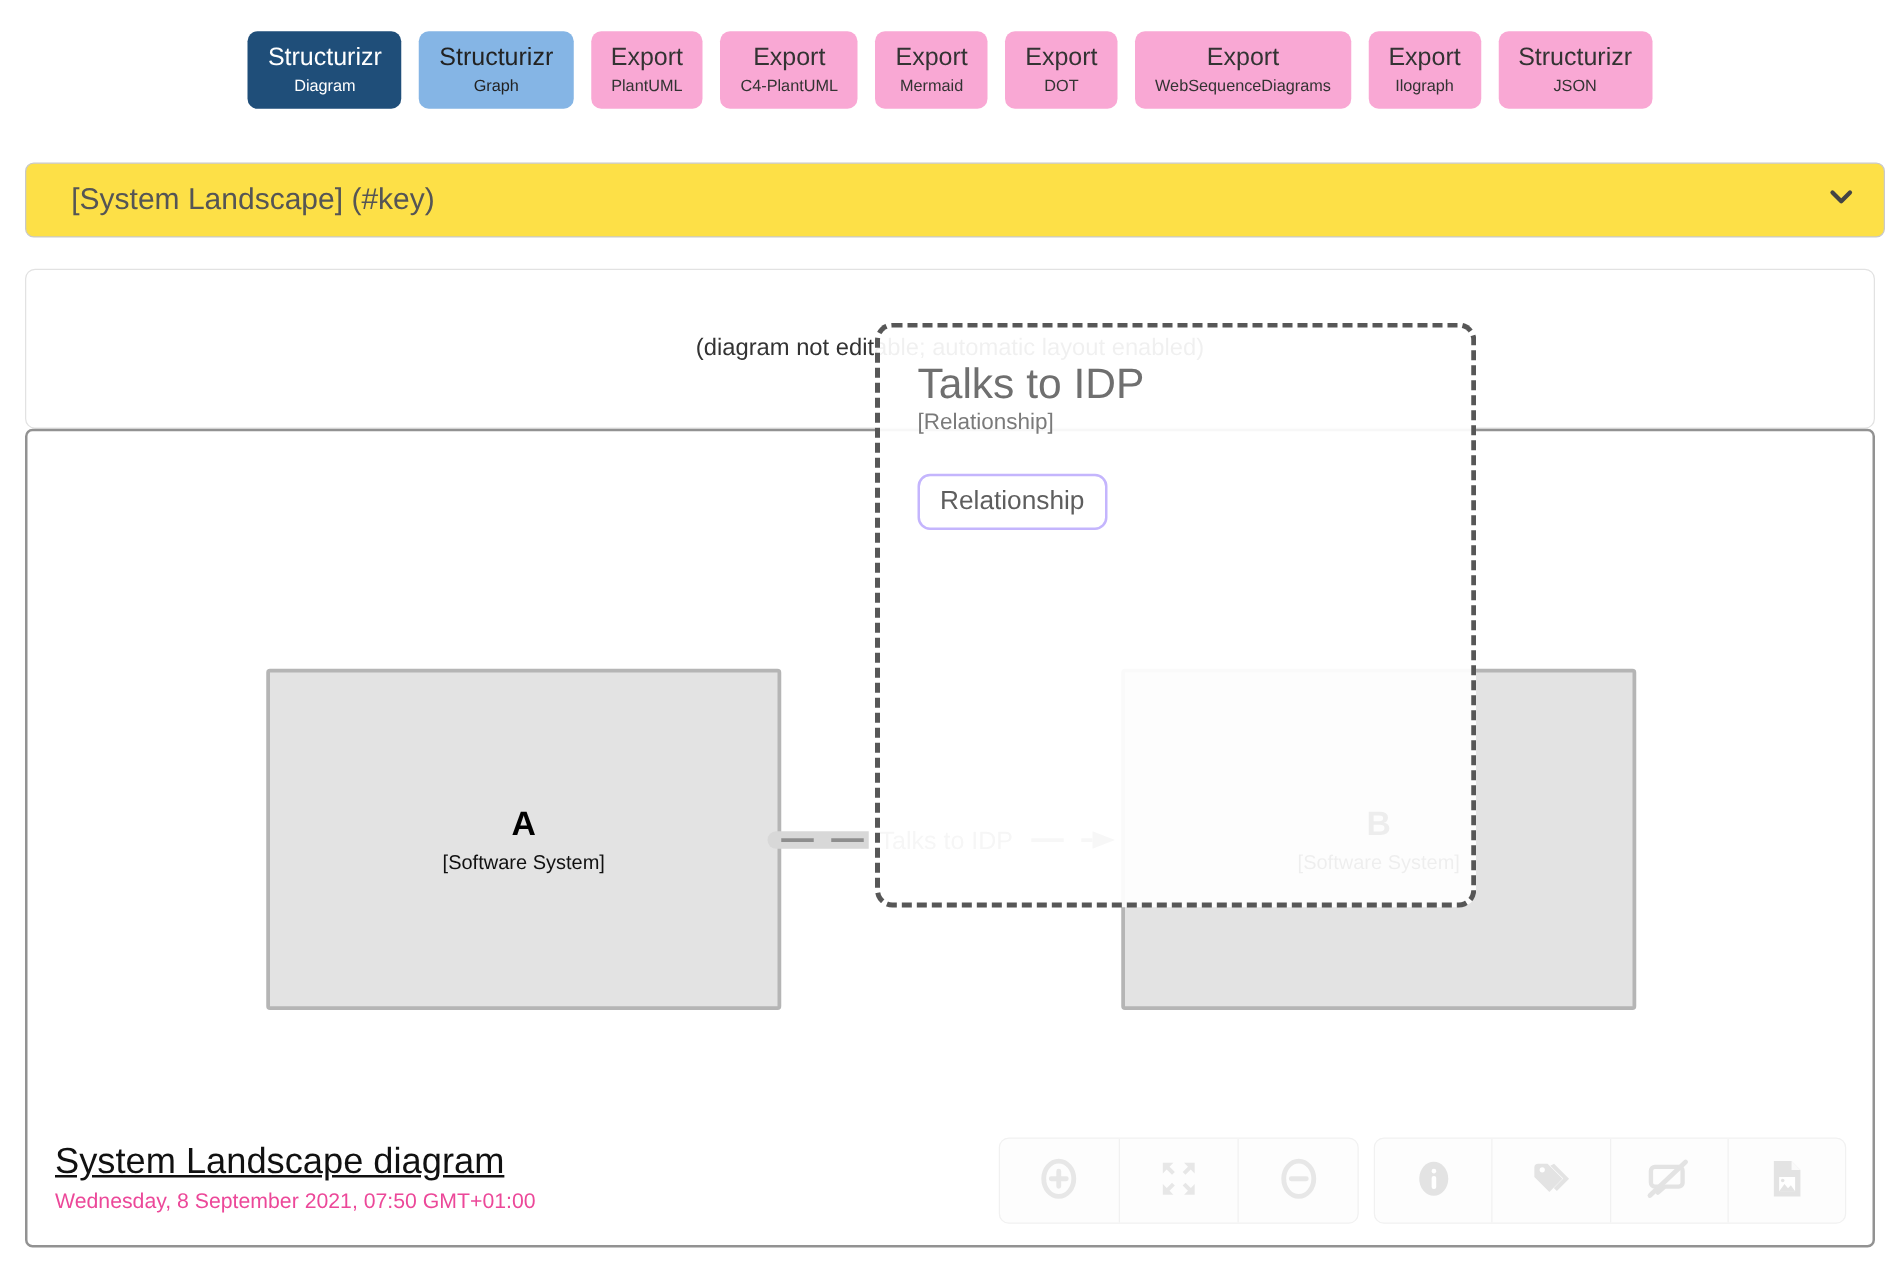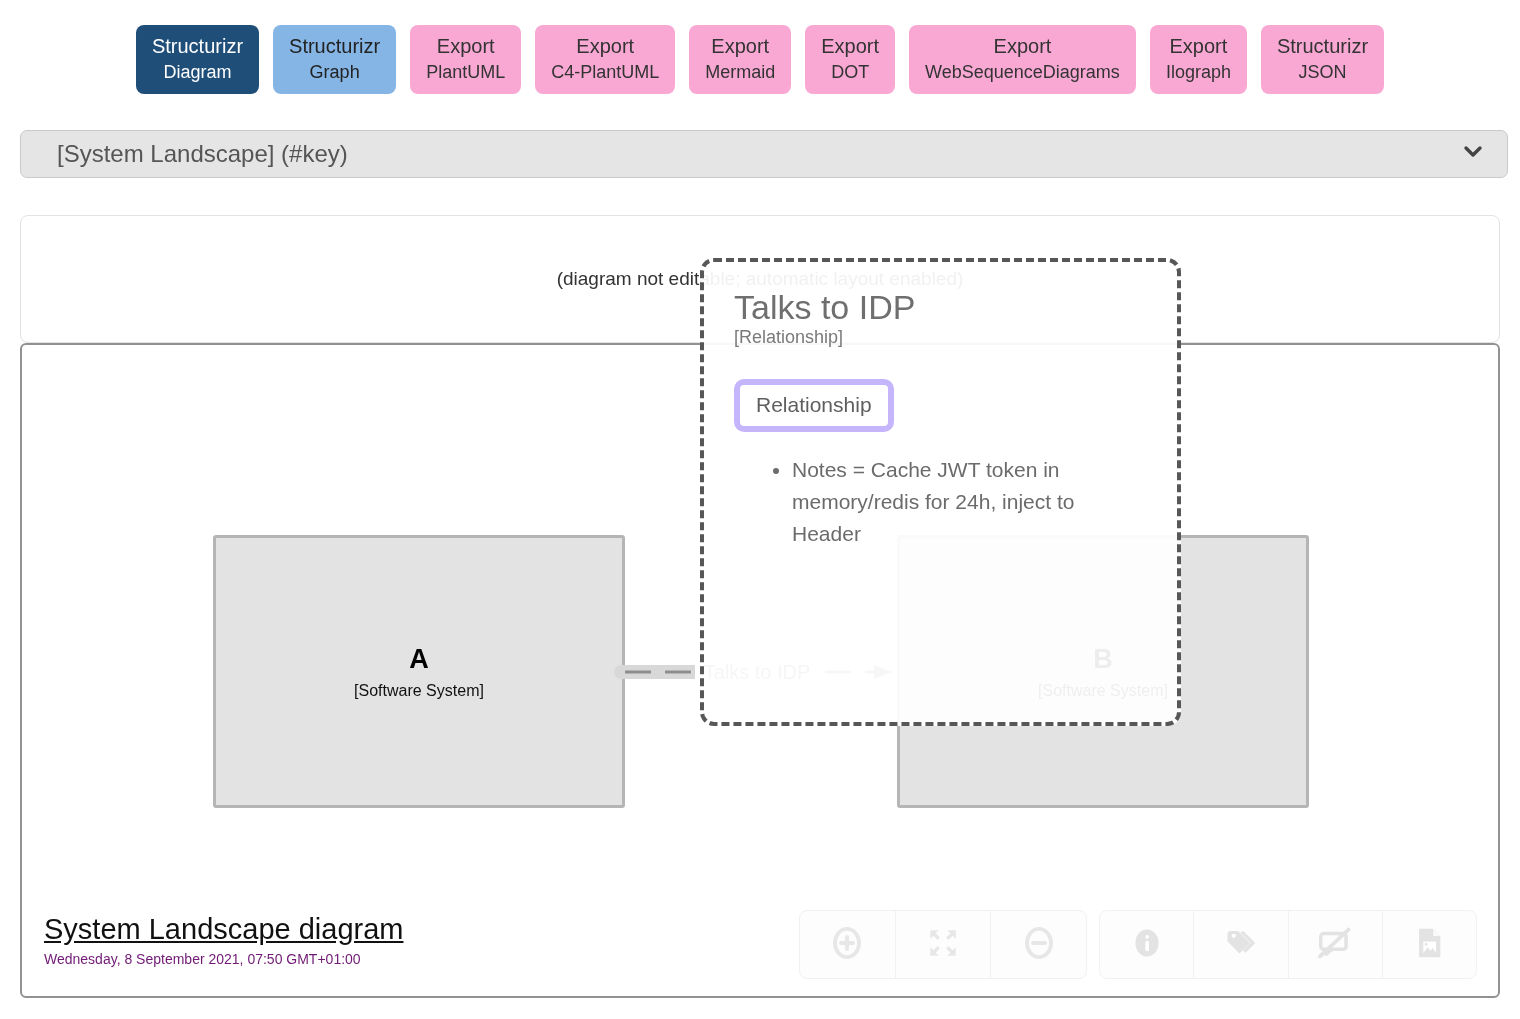--- a/index.html
+++ b/index.html
@@ -14,29 +14,29 @@
   .toolbar {
     position:absolute; top:25px; left:0; right:0;
     display:flex; justify-content:center; gap:14px;
   }
   .tb-btn {
     border:none; border-radius:8px; padding:9px 16px 10px;
     text-align:center; cursor:pointer; line-height:1.25;
     font-family:"Liberation Sans", sans-serif;
   }
   .tb-btn .t1 { display:block; font-size:20px; }
-  .tb-btn .t2 { display:block; font-size:18px; margin-top:2px; }
+  .tb-btn .t2 { display:block; font-size:13px; margin-top:2px; }
   .tb-primary   { background:#1f4e79; color:#ffffff; }
   .tb-secondary { background:#85b5e5; color:#222222; }
   .tb-gray      { background:#f9a8d4; color:#333333; }
 
   
   .selector {
-    position:absolute; top:130px; left:20px; right:12px; height:48px;
-    border:1px solid #c9c9c9; border-radius:7px; background:#e5e5e5;
+    position:absolute; top:130px; left:20px; right:12px; height:60px;
+    border:1px solid #c9c9c9; border-radius:7px; background:#fde047;
     display:flex; align-items:center; justify-content:space-between;
     padding:0 22px 0 36px; font-size:24px; color:#555; cursor:pointer;
   }
 
   
   .notice-panel {
     position:absolute; top:215px; left:20px; right:20px; height:128px;
     background:#fff; border:1px solid #e2e2e2; border-radius:8px;
     display:flex; align-items:center; justify-content:center;
     font-size:19px; color:#333;
@@ -55,21 +55,21 @@
   }
   .sys-box .nm  { font-size:27px; font-weight:bold; color:#000; }
   .sys-box .mt  { font-size:16px; color:#111; margin-top:7px; }
   .box-a { left:191px; top:190px; }
   .box-b { left:875px; top:190px; }
   .rel-svg { position:absolute; left:590px; top:300px; z-index:2; overflow:visible; }
 
   
   .diagram-meta { position:absolute; left:22px; top:568px; z-index:1; }
   .diagram-meta .dt { font-size:29px; color:#111;text-decoration:underline; }
-  .diagram-meta .ds { font-size:14px; color:#701a75; margin-top:5px; }
+  .diagram-meta .ds { font-size:17px; color:#ec4899; margin-top:5px; }
 
   .icon-group {
     position:absolute; top:565px; height:69px; display:flex;
     border:1px solid #f1f1f1; border-radius:8px; background:#fdfdfd; z-index:1;
   }
   .icon-group .ib {
     flex:1; display:flex; align-items:center; justify-content:center;
     border:none; background:transparent; cursor:pointer;
   }
   .icon-group .ib + .ib { border-left:1px solid #f1f1f1; }
@@ -82,21 +82,21 @@
     border:4px dashed #575757; border-radius:14px;
     background:rgba(255,255,255,0.93);
     padding:26px 30px; z-index:10;
   }
   .tooltip .tt-title { font-size:34px; color:#6f6f6f; }
   .tooltip .tt-type  { font-size:18px; color:#7a7a7a; margin-top:0; }
   .tooltip .tt-rel   { font-size:22px; color:#737373; margin-top:29px; }
   .tooltip .tt-rel b { color:#5e5e5e; }
   .tooltip .tt-tag {
     display:inline-block; margin-top:31px; padding:8px 16px 9px;
-    border:6px solid #c4b5fd; border-radius:10px;
+    border:2px solid #c4b5fd; border-radius:10px;
     font-size:21px; color:#5e5e5e; background:transparent;
   }
   .tooltip .tt-props { font-size:21px; color:#6b6b6b; margin-top:42px; }
   .tooltip .tt-list  { margin-top:22px; padding-left:58px; }
   .tooltip .tt-list li {
     font-size:21px; color:#6b6b6b; line-height:32px; max-width:330px;
   }
 </style>
 </head>
 <body>
@@ -249,18 +249,15 @@
       </button>
     </div>
   </div>
 
   <div class="tooltip">
     <div class="tt-title">Talks to IDP</div>
     <div class="tt-type">[Relationship]</div>
     <div>
       <span class="tt-tag">Relationship</span>
     </div>
-    <ul class="tt-list">
-      <li>Notes = Cache JWT token in memory/redis for 24h, inject to Header</li>
-    </ul>
   </div>
 
 </div>
 
 </body></html>

